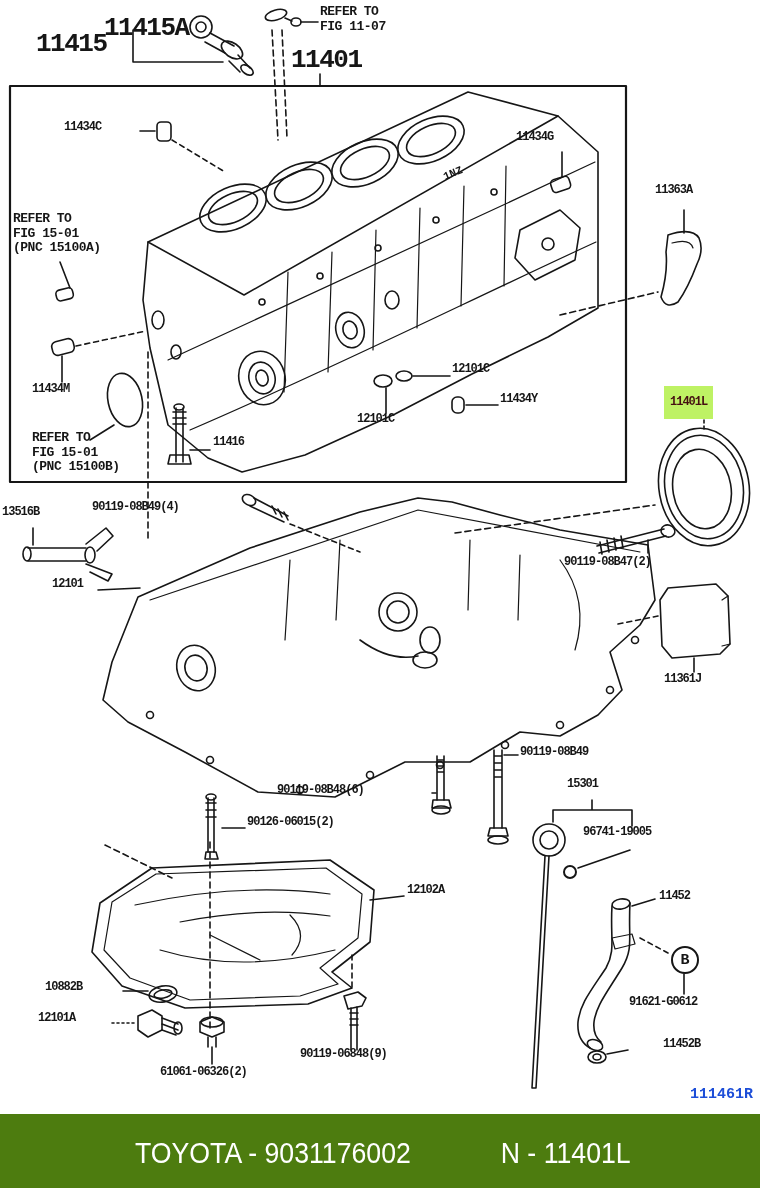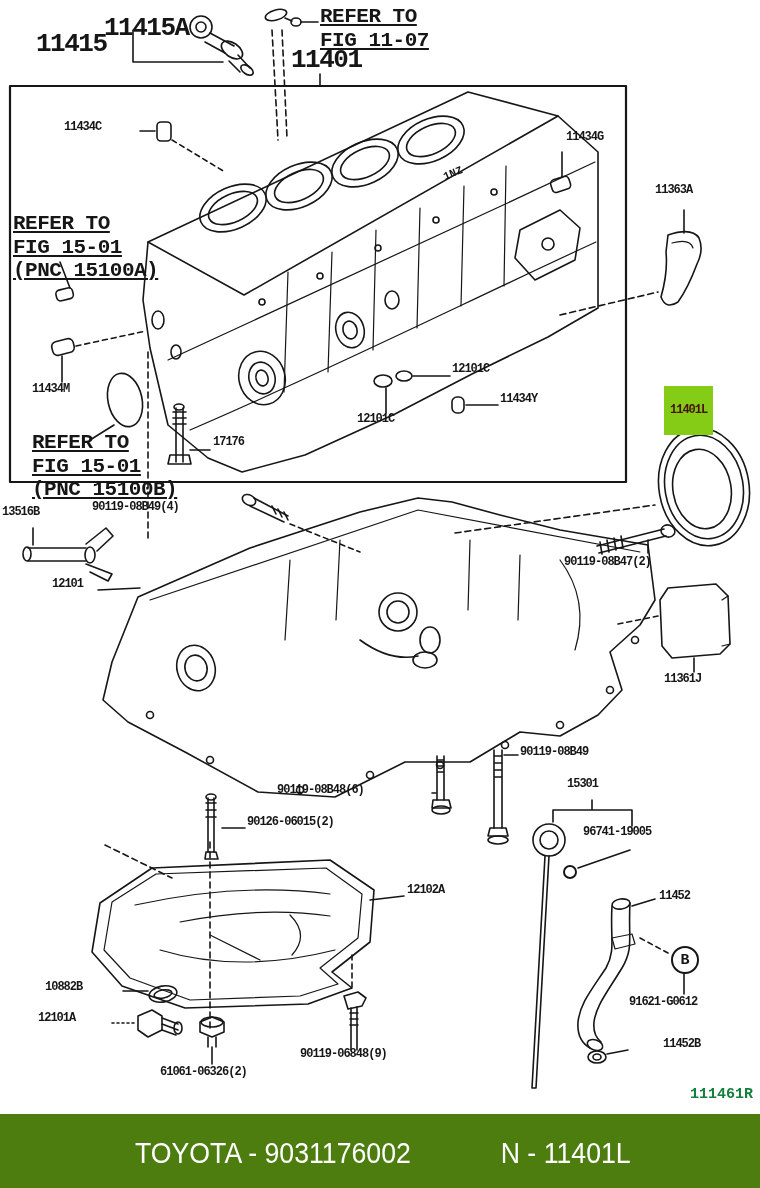--- a/index.html
+++ b/index.html
@@ -3,25 +3,25 @@
 <meta charset="utf-8">
 <style>
   html,body{margin:0;padding:0;background:#ffffff;}
   #page{position:relative;width:760px;height:1188px;background:#ffffff;overflow:hidden;
         font-family:"Liberation Mono","DejaVu Sans Mono",monospace;}
   #art{position:absolute;left:0;top:0;}
   .lbl{position:absolute;font-weight:bold;color:#161616;white-space:pre-line;
        line-height:1.12;letter-spacing:-1px;}
   .xl{font-size:26px;letter-spacing:-1.5px;}
   .lg{font-size:12px;}
-  .sm{font-size:21px;letter-spacing:-0.5px;text-decoration:underline;}
-  .hl{background:#84cc16;color:#451111;padding:18px 6px;letter-spacing:-1px;}
+  .sm{font-size:13px;letter-spacing:-0.5px;}
+  .hl{background:#bef264;color:#451111;padding:10px 6px;letter-spacing:-1px;}
   .callout-b{position:absolute;width:24px;height:24px;border:2px solid #161616;border-radius:50%;
        font-size:15px;font-weight:bold;color:#161616;display:flex;align-items:center;justify-content:center;}
-  .figcode{position:absolute;font-weight:bold;font-size:15px;color:#15803d;letter-spacing:0;}
+  .figcode{position:absolute;font-weight:bold;font-size:15px;color:#1d4ed8;letter-spacing:0;}
   #footer{position:absolute;left:0;top:1114px;width:760px;height:78px;background:#4d7c0f;
        display:flex;align-items:center;justify-content:center;gap:72px;
        font-family:"Liberation Sans","DejaVu Sans",sans-serif;}
   #footer span{color:#ffffff;font-size:29px;letter-spacing:0;transform:scaleX(0.92);}
 </style>
 </head>
 <body>
 
 <div id="page">
 
@@ -220,34 +220,34 @@
     <path d="M684,974 V994"></path>
   </g>
 </svg>
 
   <div class="lbl xl" style="left:36px;top:30px">11415</div>
   <div class="lbl xl" style="left:104px;top:14px">11415A</div>
   <div class="lbl sm" style="left:320px;top:5px">REFER TO
 FIG 11-07</div>
   <div class="lbl xl" style="left:291px;top:46px">11401</div>
   <div class="lbl lg" style="left:64px;top:121px">11434C</div>
-  <div class="lbl lg" style="left:566px;top:131px">11434G</div>
+  <div class="lbl lg" style="left:516px;top:131px">11434G</div>
   <div class="lbl lg" style="left:655px;top:184px">11363A</div>
   <div class="lbl sm" style="left:13px;top:212px">REFER TO
 FIG 15-01
 (PNC 15100A)</div>
   <div class="lbl lg" style="left:32px;top:383px">11434M</div>
   <div class="lbl lg" style="left:452px;top:363px">12101C</div>
   <div class="lbl lg" style="left:500px;top:393px">11434Y</div>
   <div class="lbl lg" style="left:357px;top:413px">12101C</div>
   <div class="lbl lg hl" style="left:664px;top:386px">11401L</div>
   <div class="lbl sm" style="left:32px;top:431px">REFER TO
 FIG 15-01
 (PNC 15100B)</div>
-  <div class="lbl lg" style="left:213px;top:436px">17176</div>
+  <div class="lbl lg" style="left:213px;top:436px">11416</div>
   <div class="lbl lg" style="left:2px;top:506px">13516B</div>
   <div class="lbl lg" style="left:92px;top:501px">90119-08B49(4)</div>
   <div class="lbl lg" style="left:52px;top:578px">12101</div>
   <div class="lbl lg" style="left:564px;top:556px">90119-08B47(2)</div>
   <div class="lbl lg" style="left:664px;top:673px">11361J</div>
   <div class="lbl lg" style="left:520px;top:746px">90119-08B49</div>
   <div class="lbl lg" style="left:567px;top:778px">15301</div>
   <div class="lbl lg" style="left:277px;top:784px">90119-08B48(6)</div>
   <div class="lbl lg" style="left:247px;top:816px">90126-06015(2)</div>
   <div class="lbl lg" style="left:583px;top:826px">96741-19005</div>

